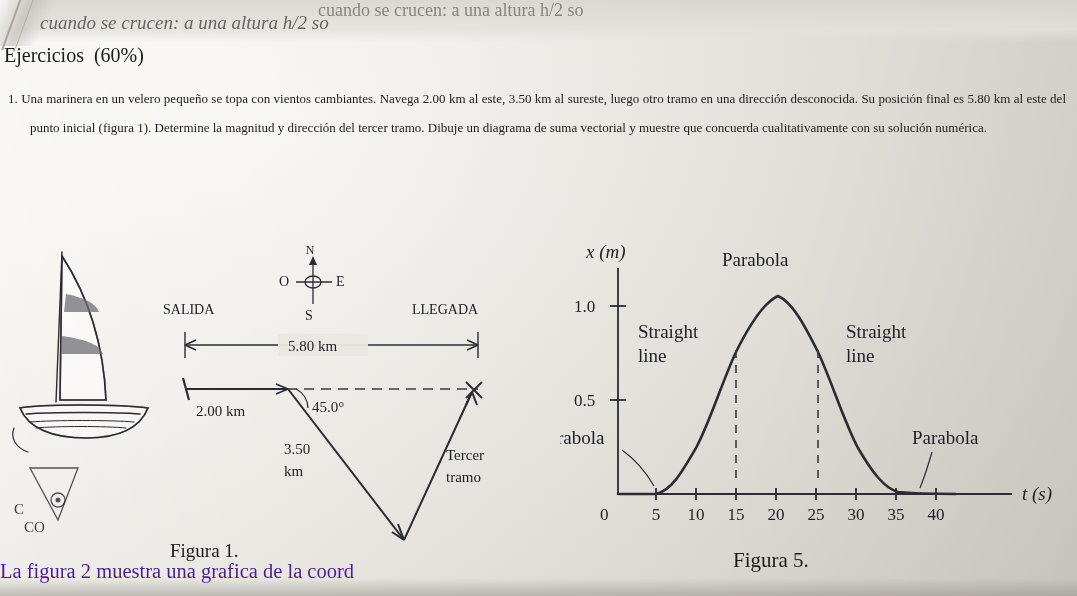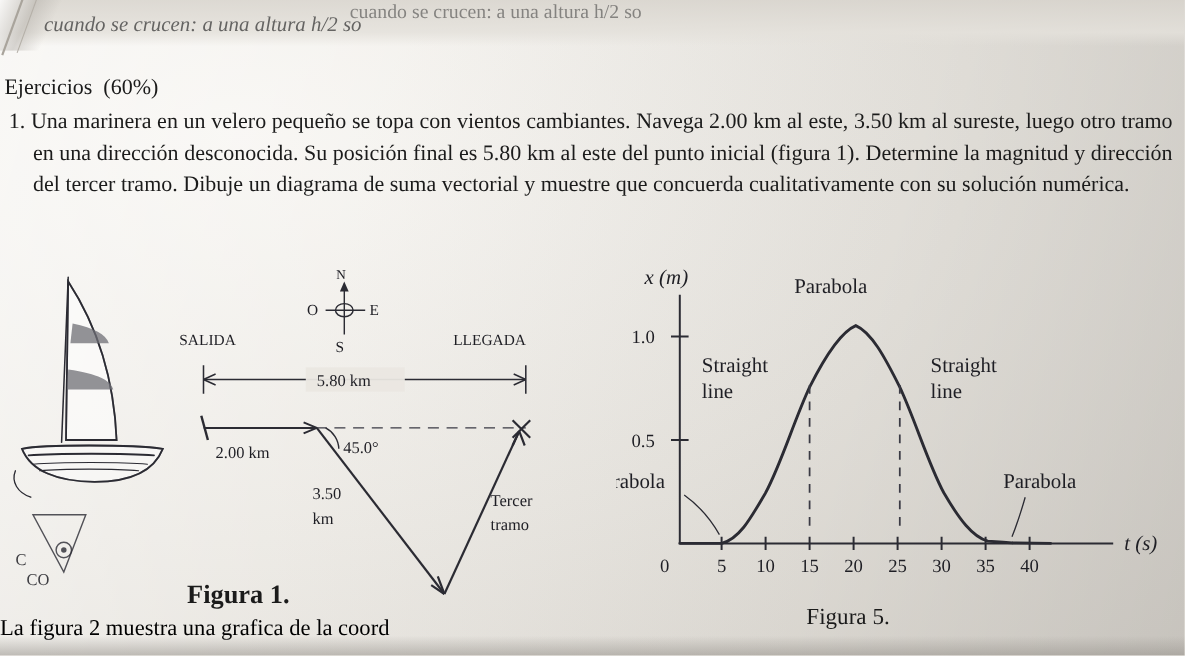--- a/index.html
+++ b/index.html
@@ -41,40 +41,39 @@
     left:40px;top:8px;font-size:19px;color:#3a3a3a;
     font-style:italic;opacity:.75;
   }
   .cut-top2{
     left:318px;top:0px;font-size:18px;color:#3a3a3a;opacity:.55;
   }
   .hdr{left:4px;top:60px;font-size:20px;}
 
   .para{
     position:absolute;left:4px;top:82px;width:1062px;
-    font-size:20px;line-height:29px;text-align:justify;
+    font-size:13px;line-height:29px;text-align:justify;
     text-indent:0;
-    margin-top:12px;
   }
   .para p{margin:0;}
   .l1{padding-left:26px;text-indent:-22px;}
 
   .bottomline{
     position:absolute;left:0;top:560px;width:1010px;font-size:20.5px;
-    color:#000000;
+    color:#4c1d95;
   }
   .bottom-fade{
     position:absolute;left:0;top:578px;width:1077px;height:18px;
     background:linear-gradient(180deg, rgba(233,230,225,0) 0%, rgba(150,146,140,0.55) 100%);
   }
 
   
   .fig1{position:absolute;left:0px;top:232px;width:520px;height:336px;}
   .fig1 svg{display:block;}
-  .fig1cap{position:absolute;left:170px;top:528px;font-size:24px;font-weight:bold;}
+  .fig1cap{position:absolute;left:170px;top:540px;font-size:19px;}
 
   
   .fig2{position:absolute;left:560px;top:232px;width:520px;height:300px;}
   .fig2cap{position:absolute;left:733px;top:548px;font-size:21px;}
   .pen{stroke:#2b2b33;fill:none;}
   .penl{stroke:#3a3a44;fill:none;}
   text{font-family:"Liberation Serif", serif;fill:#1e1e24;}
   .small{font-size:12px;}
   .lbl{font-size:14px;}
   .lbl2{font-size:15px;}
@@ -83,21 +82,21 @@
 </head>
 <body>
 
 <div class="paper"></div>
 <div class="topband"></div>
 <div class="fold"></div>
 
 <div class="t cut-top2">cuando se crucen: a una altura h/2 so</div>
 <div class="t cut-top" style="left:40px;top:12px;">cuando se crucen: a una altura h/2 so</div>
 
-<div class="t hdr" style="top:68px;">Ejercicios  (60%)</div>
+<div class="t hdr" style="top:44px;">Ejercicios  (60%)</div>
 
 <div class="para" style="top:84px;">
   <p class="l1">
     <span>1.</span>
     <span>Una marinera en un velero pequeño se topa con vientos cambiantes.  Navega 2.00 km al este, 3.50 km al sureste,  luego otro tramo en una dirección desconocida.  Su posición final es 5.80 km al este del punto inicial (figura 1).  Determine la magnitud y dirección del tercer tramo.  Dibuje un diagrama de suma vectorial y muestre que concuerda cualitativamente con su solución numérica.</span>
   </p>
 </div>
 
 <div class="fig1">
 <svg width="520" height="336" viewBox="0 0 520 336">

